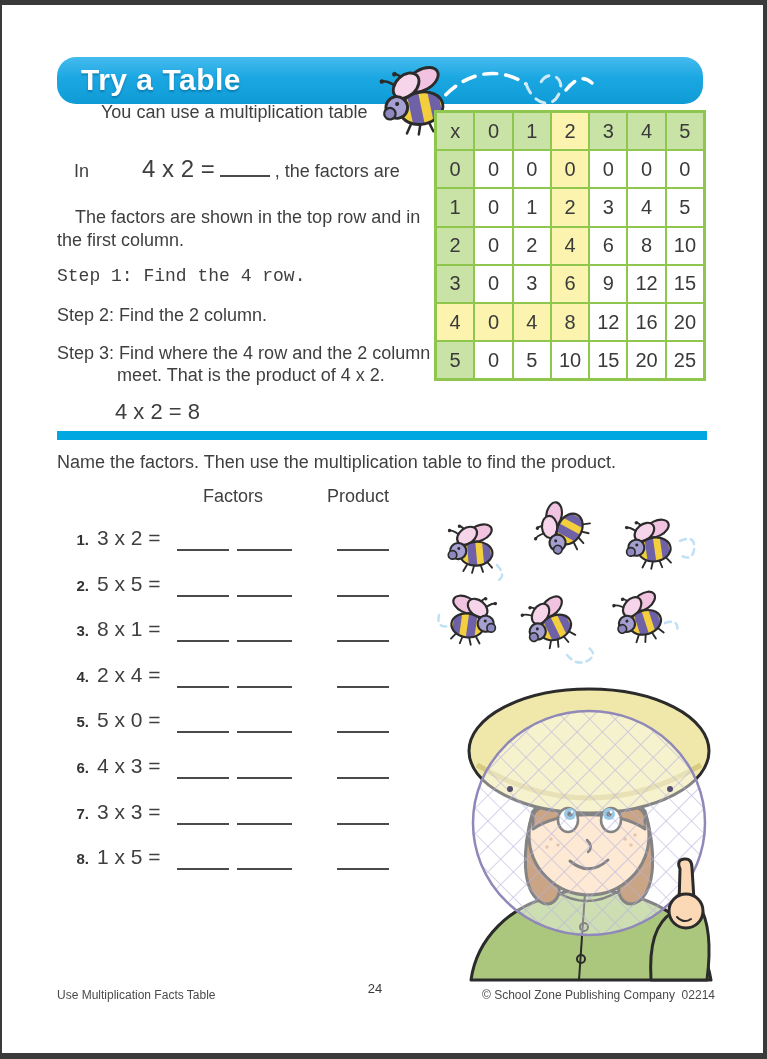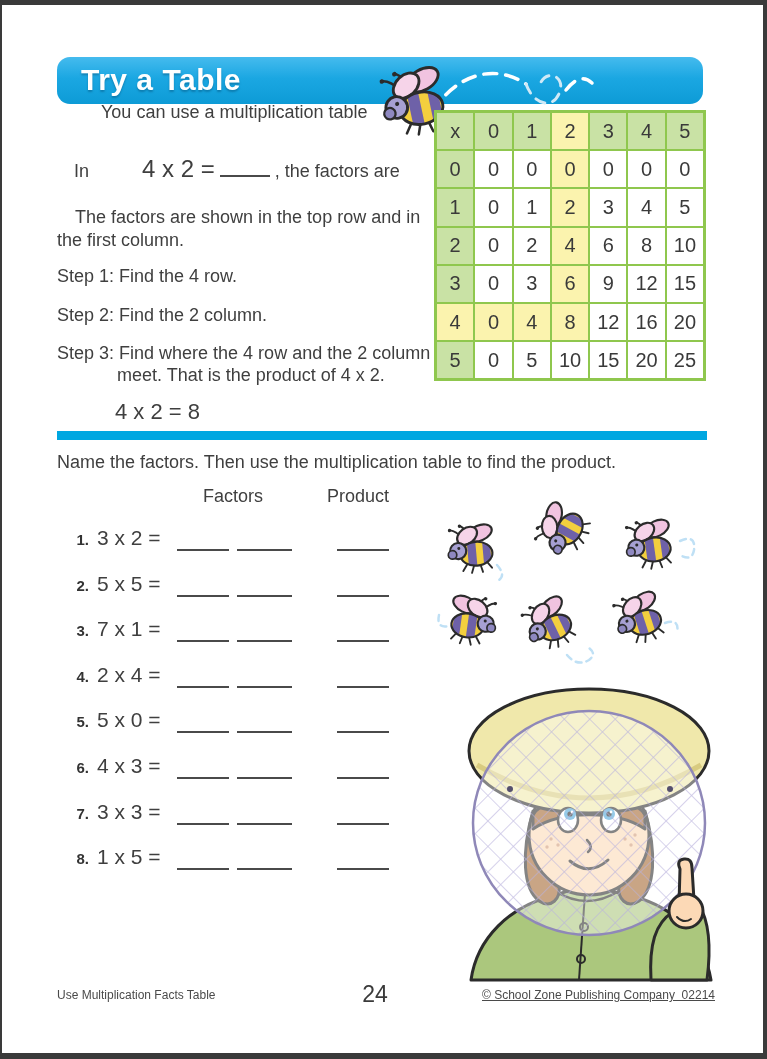--- a/index.html
+++ b/index.html
@@ -2,21 +2,21 @@
 <html style="--accent: #00a7e1; --hblue: #1ba7e2; --green: #c9e2a5; --yellow: #fbf3ae; --grid: #8fc74e;"><head>
 <meta charset="utf-8">
 <style>
   * { margin:0; padding:0; box-sizing:border-box; }
   html,body { width:767px; height:1059px; }
   body { font-family:"Liberation Sans", sans-serif; background:#fff; position:relative; overflow:hidden; }
   .page { position:absolute; inset:0; background:#fff; }
   .frame { position:absolute; inset:0; border:solid #3a3a3a; border-width:5px 4px 6px 2px; pointer-events:none; z-index:50; }
 
   
-  .header-bar { position:absolute; left:57px; top:57px; width:646px; height:47px; border-radius:13px;
+  .header-bar { position:absolute; left:57px; top:57px; width:646px; height:47px; border-radius:19px;
     background:linear-gradient(#45bbee 0%, #1ba7e2 45%, #0d9bd6 100%); }
   .header-title { position:absolute; left:24px; top:0; line-height:46px; font-size:30px; font-weight:bold;
     color:#fff; letter-spacing:.5px; text-shadow:0 2px 2px rgba(0,70,110,.4); }
 
   .body-text { position:absolute; color:#3f3f3f; font-size:18px; line-height:22px; }
   .big { font-size:24px; color:#3f3f3f;margin-left:48px; }
   .blank-inline { display:inline-block; width:50px; border-bottom:2px solid #4a4a4a; }
 
   .result-line { position:absolute; left:115px; top:399px; font-size:22px; color:#3f3f3f; }
 
@@ -38,22 +38,22 @@
   .ex-row { position:relative; height:26px; margin-bottom:19.6px; }
   .ex-num { position:absolute; left:8px; width:24px; text-align:right; top:5px; font-size:15px; font-weight:bold; color:#333; }
   .ex-expr { position:absolute; left:40px; top:0; font-size:21px; color:#3f3f3f; }
   .blank { position:absolute; bottom:1px; height:18px; border-bottom:2px solid #4a4a4a; }
   .b1 { left:120px; width:52px; }
   .b2 { left:180px; width:55px; }
   .b3 { left:280px; width:52px; }
 
   
   .footer-left { position:absolute; left:57px; top:988px; font-size:12px; color:#4a4a4a; }
-  .footer-page { position:absolute; left:350px; top:981px; width:50px; text-align:center; font-size:23px; color:#3a3a3a; }
-  .footer-right { position:absolute; right:52px; top:988px; font-size:12px; color:#4a4a4a; white-space:pre;text-decoration:underline; }
+  .footer-page { position:absolute; left:350px; top:981px; width:50px; text-align:center; font-size:13px; color:#3a3a3a; }
+  .footer-right { position:absolute; right:52px; top:988px; font-size:12px; color:#4a4a4a; white-space:pre; }
 
   svg { position:absolute; overflow:visible; }
   .bl { stroke:#2b2b2b; stroke-width:2.2; fill:none; stroke-linecap:round; }
   .trail { fill:none; stroke:#bfe0f5; stroke-width:2.5; stroke-dasharray:6 5; stroke-linecap:round; }
 </style>
 </head>
 <body>
 
 <svg width="0" height="0">
   <defs>
@@ -102,21 +102,21 @@
     <span>In</span>
     <span class="big">4 x 2 =</span>
     <span class="blank-inline"></span>
     <span>, the factors are</span>
     <span class="big">4</span>
     <span>and</span><span class="big">2</span><span>.</span>
   </div>
 
   <div class="body-text" style="left:57px; top:206px;margin-left:18px;">The factors are shown in the top row and in</div>
   <div class="body-text" style="left:57px; top:229px;">the first column.</div>
-  <div class="body-text" style="left:57px; top:265px;">Step 1: Find the 4 row.</div>
+  <div class="body-text" style="left:57px; top:265px;font-family:Liberation Mono, monospace;">Step 1: Find the 4 row.</div>
   <div class="body-text" style="left:57px; top:304px;text-align:right;">Step 2: Find the 2 column.</div>
   <div class="body-text" style="left:57px; top:342px;">Step 3: Find where the 4 row and the 2 column</div>
   <div class="body-text" style="left:117px; top:364px;">meet. That is the product of 4 x 2.</div>
 
   <div class="result-line">4 x 2 = 8</div>
 
   <div class="mtable">
       <div class="cell green">x</div>
       <div class="cell green">0</div>
       <div class="cell green">1</div>
@@ -184,21 +184,21 @@
       </div>
       <div class="ex-row">
         <span class="ex-num">2.</span>
         <span class="ex-expr">5 x 5 =</span>
         <span class="blank b1"></span>
         <span class="blank b2"></span>
         <span class="blank b3"></span>
       </div>
       <div class="ex-row">
         <span class="ex-num">3.</span>
-        <span class="ex-expr">7 x 1 =</span>
+        <span class="ex-expr">8 x 1 =</span>
         <span class="blank b1"></span>
         <span class="blank b2"></span>
         <span class="blank b3"></span>
       </div>
       <div class="ex-row">
         <span class="ex-num">4.</span>
         <span class="ex-expr">2 x 4 =</span>
         <span class="blank b1"></span>
         <span class="blank b2"></span>
         <span class="blank b3"></span>

